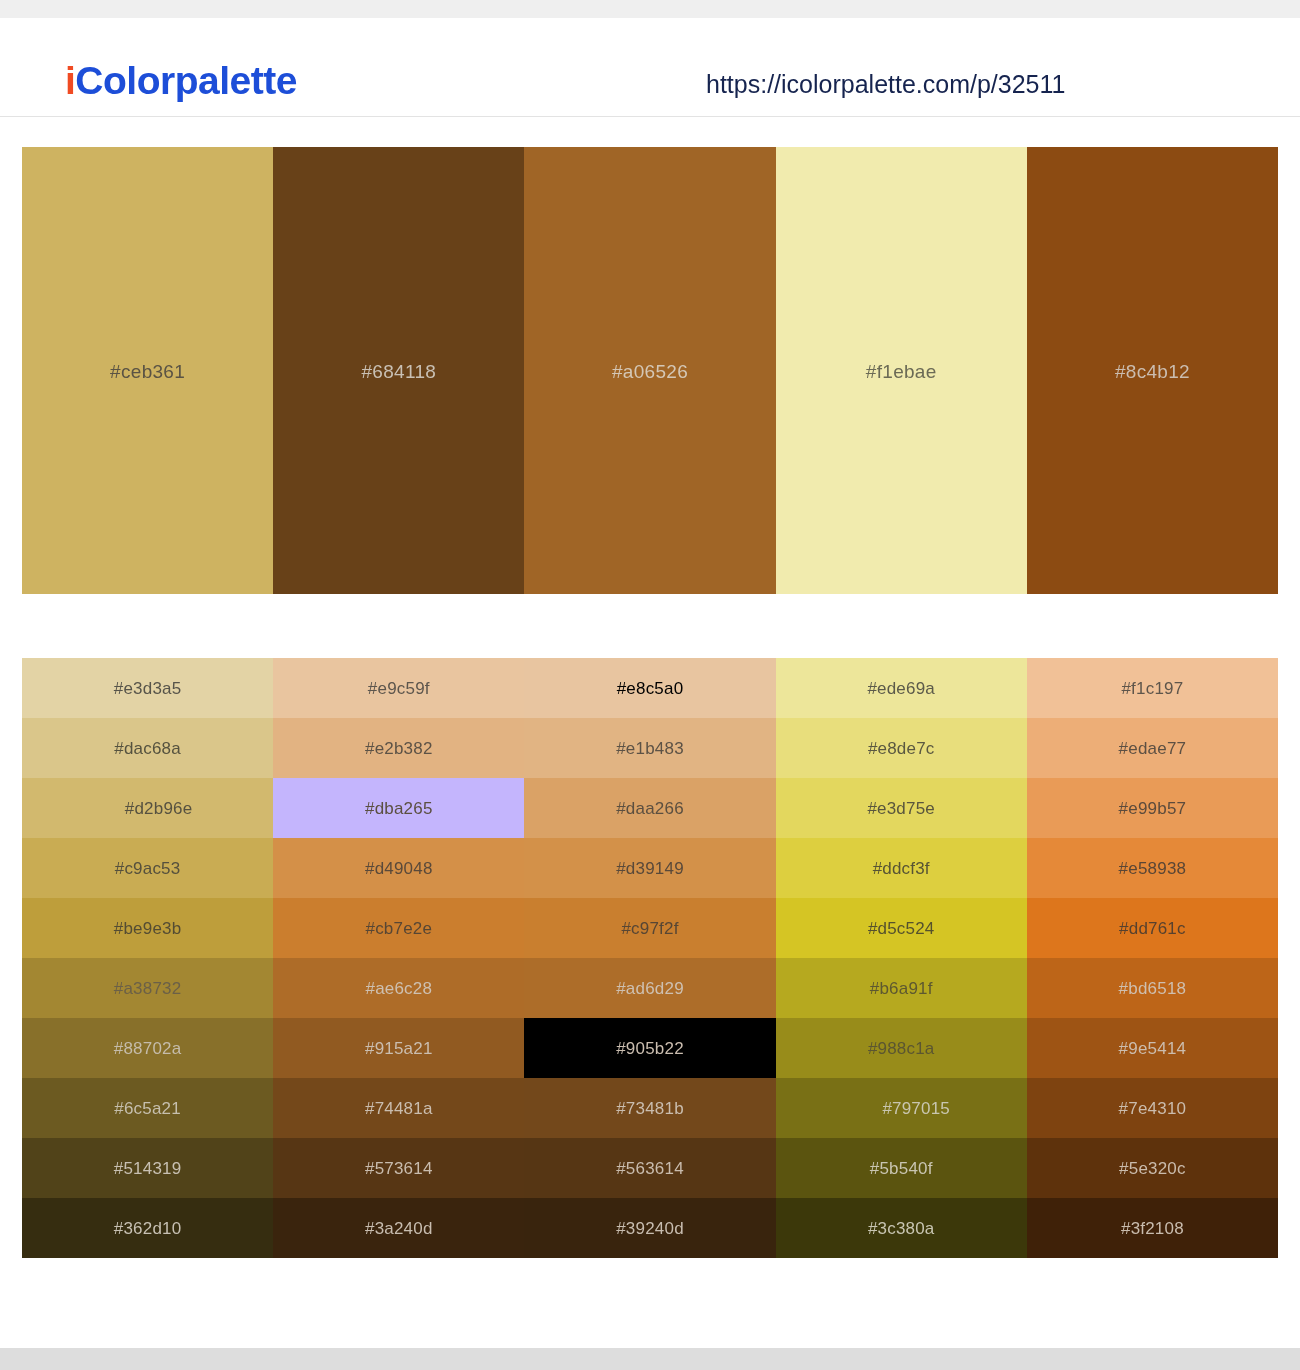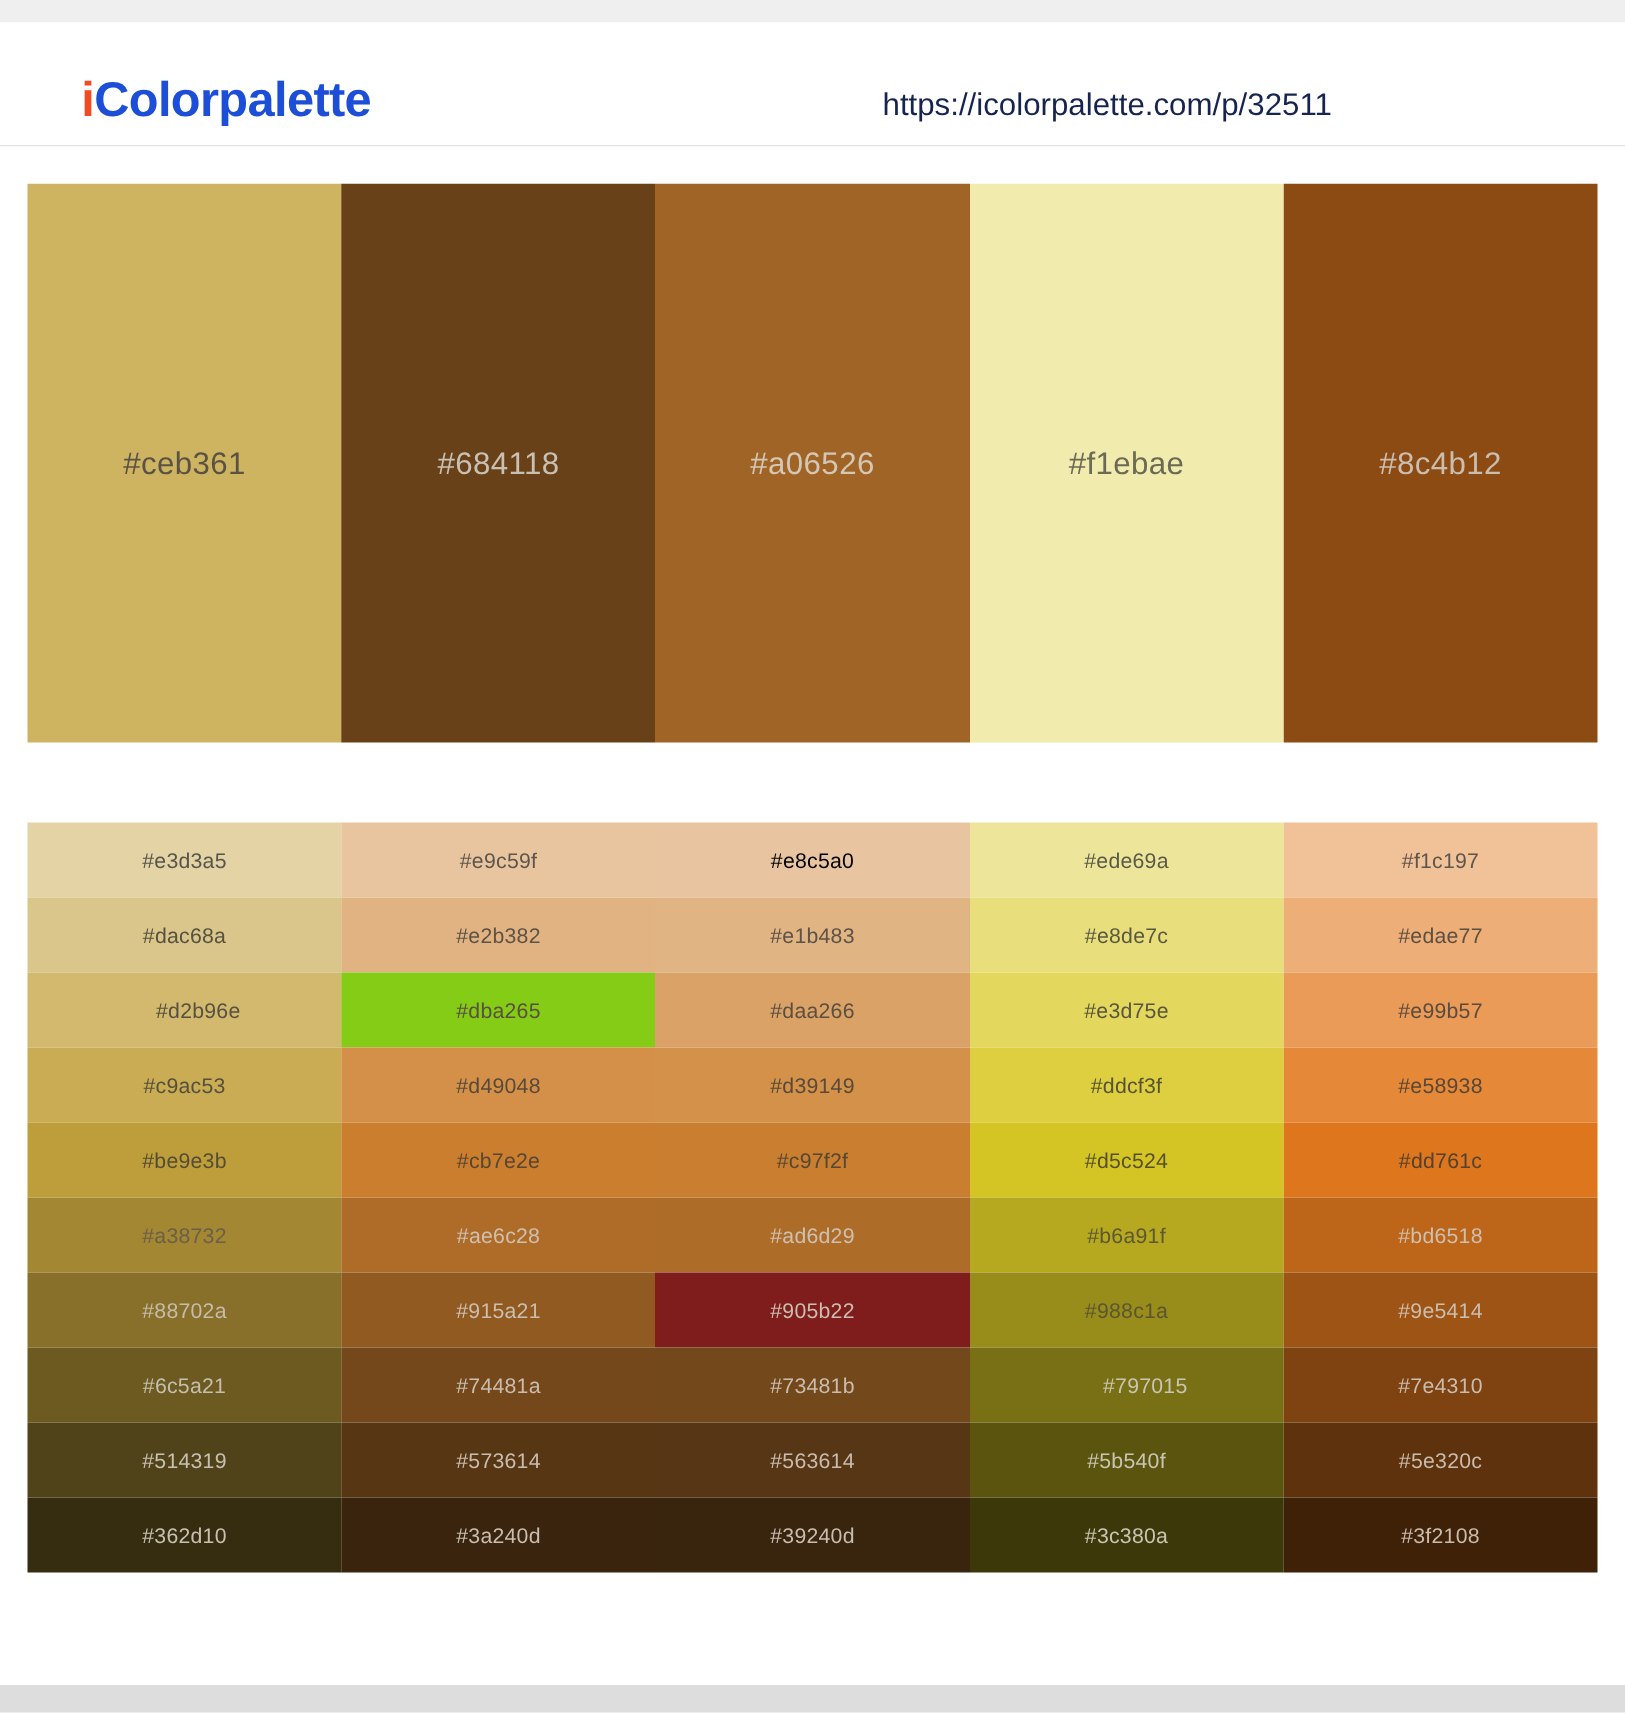--- a/index.html
+++ b/index.html
@@ -63,21 +63,21 @@
     height: 447px;
   }
   .main-swatch {
     flex: 1 1 0;
     display: flex;
     align-items: center;
     justify-content: center;
     position: relative;
   }
   .main-swatch .hex {
-    font-size: 25px;
+    font-size: 19px;
     letter-spacing: 0.3px;
     line-height: 1;
     margin-top: 2px;
   }
 
   
   .shades-grid {
     display: flex;
     margin: 64px 22px 0 22px;
   }
@@ -172,21 +172,21 @@
           <span class="hex" style="color: rgb(199, 192, 179);">#362d10</span>
         </div>
       </div>
       <div class="shade-col">
         <div class="shade-cell" style="background: rgb(233, 197, 159);">
           <span class="hex" style="color: rgb(93, 86, 77);">#e9c59f</span>
         </div>
         <div class="shade-cell" style="background: rgb(226, 179, 130);">
           <span class="hex" style="color: rgb(92, 82, 70);">#e2b382</span>
         </div>
-        <div class="shade-cell" style="background: #84cc16;">
+        <div class="shade-cell" style="background: #c4b5fd;">
           <span class="hex" style="color: rgb(91, 79, 64);">#dba265</span>
         </div>
         <div class="shade-cell" style="background: rgb(212, 144, 72);">
           <span class="hex" style="color: rgb(89, 73, 58);">#d49048</span>
         </div>
         <div class="shade-cell" style="background: rgb(203, 126, 46);">
           <span class="hex" style="color: rgb(87, 70, 52);">#cb7e2e</span>
         </div>
         <div class="shade-cell" style="background: rgb(174, 108, 40);">
           <span class="hex" style="color: rgb(206, 192, 177);">#ae6c28</span>
@@ -216,21 +216,21 @@
         </div>
         <div class="shade-cell" style="background: rgb(211, 145, 73);">
           <span class="hex" style="color: rgb(89, 73, 58);">#d39149</span>
         </div>
         <div class="shade-cell" style="background: rgb(201, 127, 47);">
           <span class="hex" style="color: rgb(87, 70, 52);">#c97f2f</span>
         </div>
         <div class="shade-cell" style="background: rgb(173, 109, 41);">
           <span class="hex" style="color: rgb(206, 192, 177);">#ad6d29</span>
         </div>
-        <div class="shade-cell" style="background: #7f1d1d;">
+        <div class="shade-cell" style="background: #000000;">
           <span class="hex" style="color: rgb(203, 190, 176);">#905b22</span>
         </div>
         <div class="shade-cell" style="background: rgb(115, 72, 27);">
           <span class="hex" style="color: rgb(202, 189, 175);">#73481b</span>
         </div>
         <div class="shade-cell" style="background: rgb(86, 54, 20);">
           <span class="hex" style="color: rgb(201, 188, 174);">#563614</span>
         </div>
         <div class="shade-cell" style="background: rgb(57, 36, 13);">
           <span class="hex" style="color: rgb(200, 189, 176);">#39240d</span>

